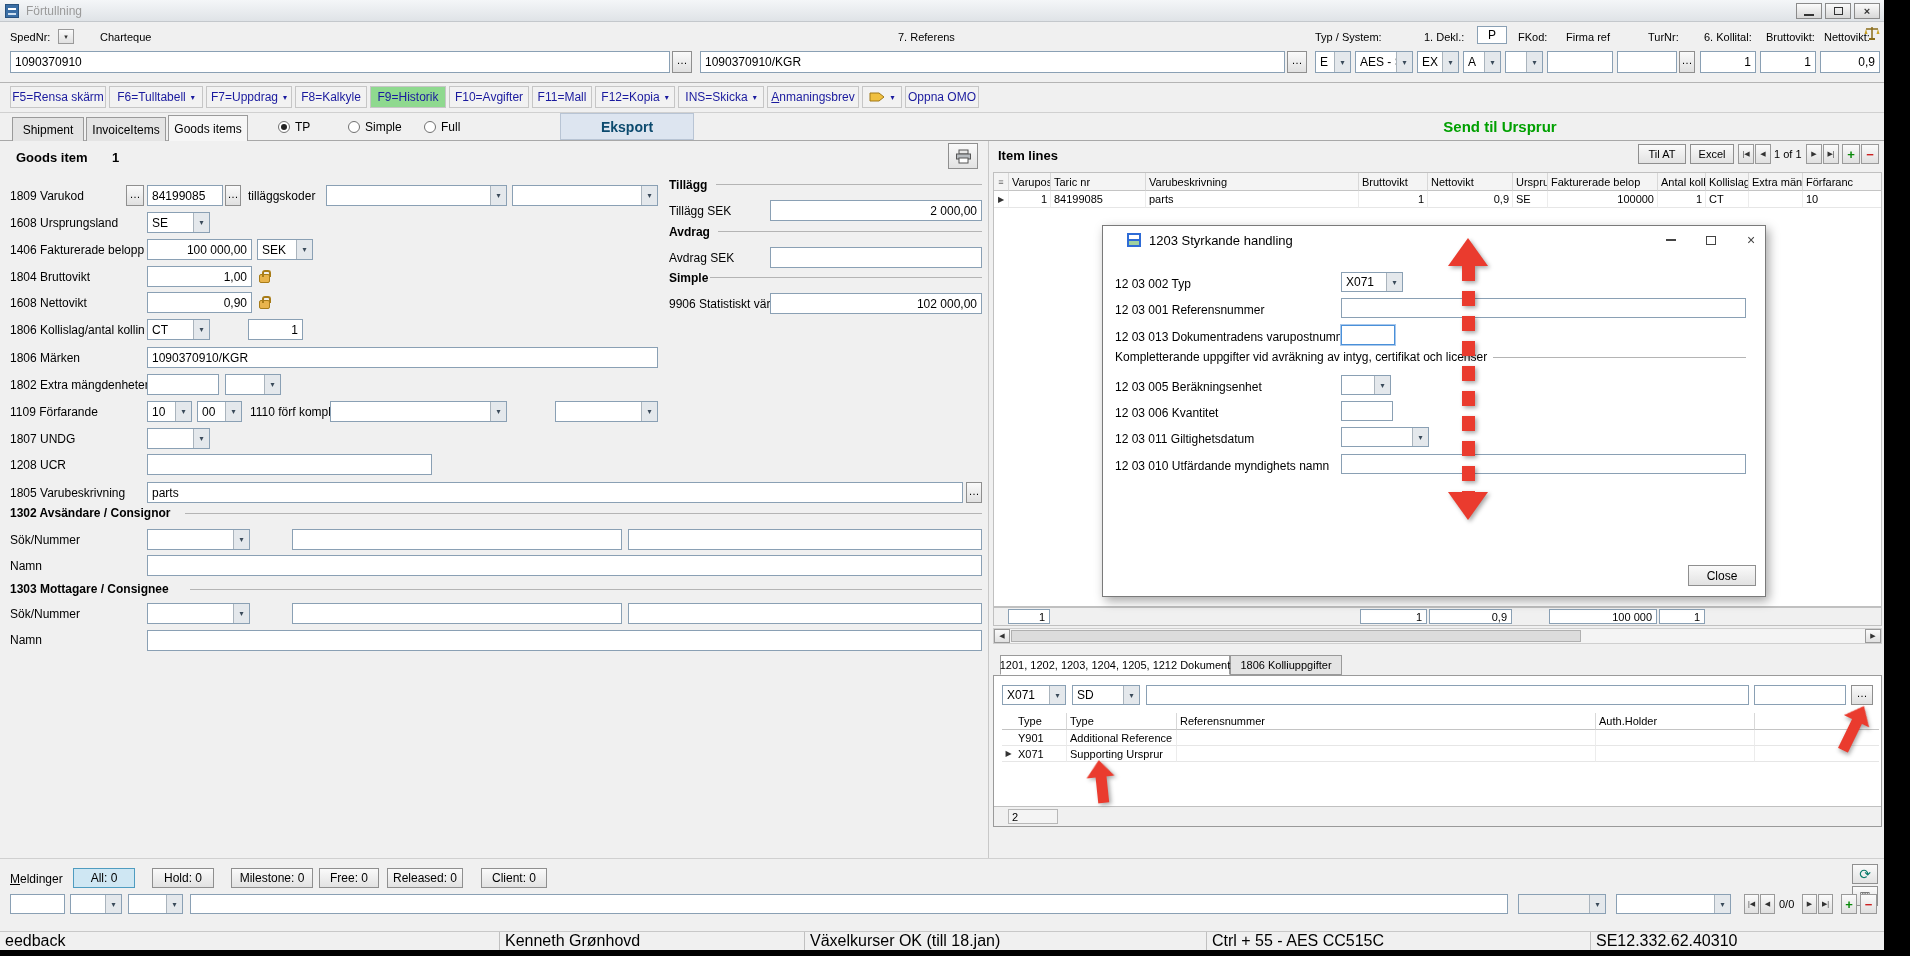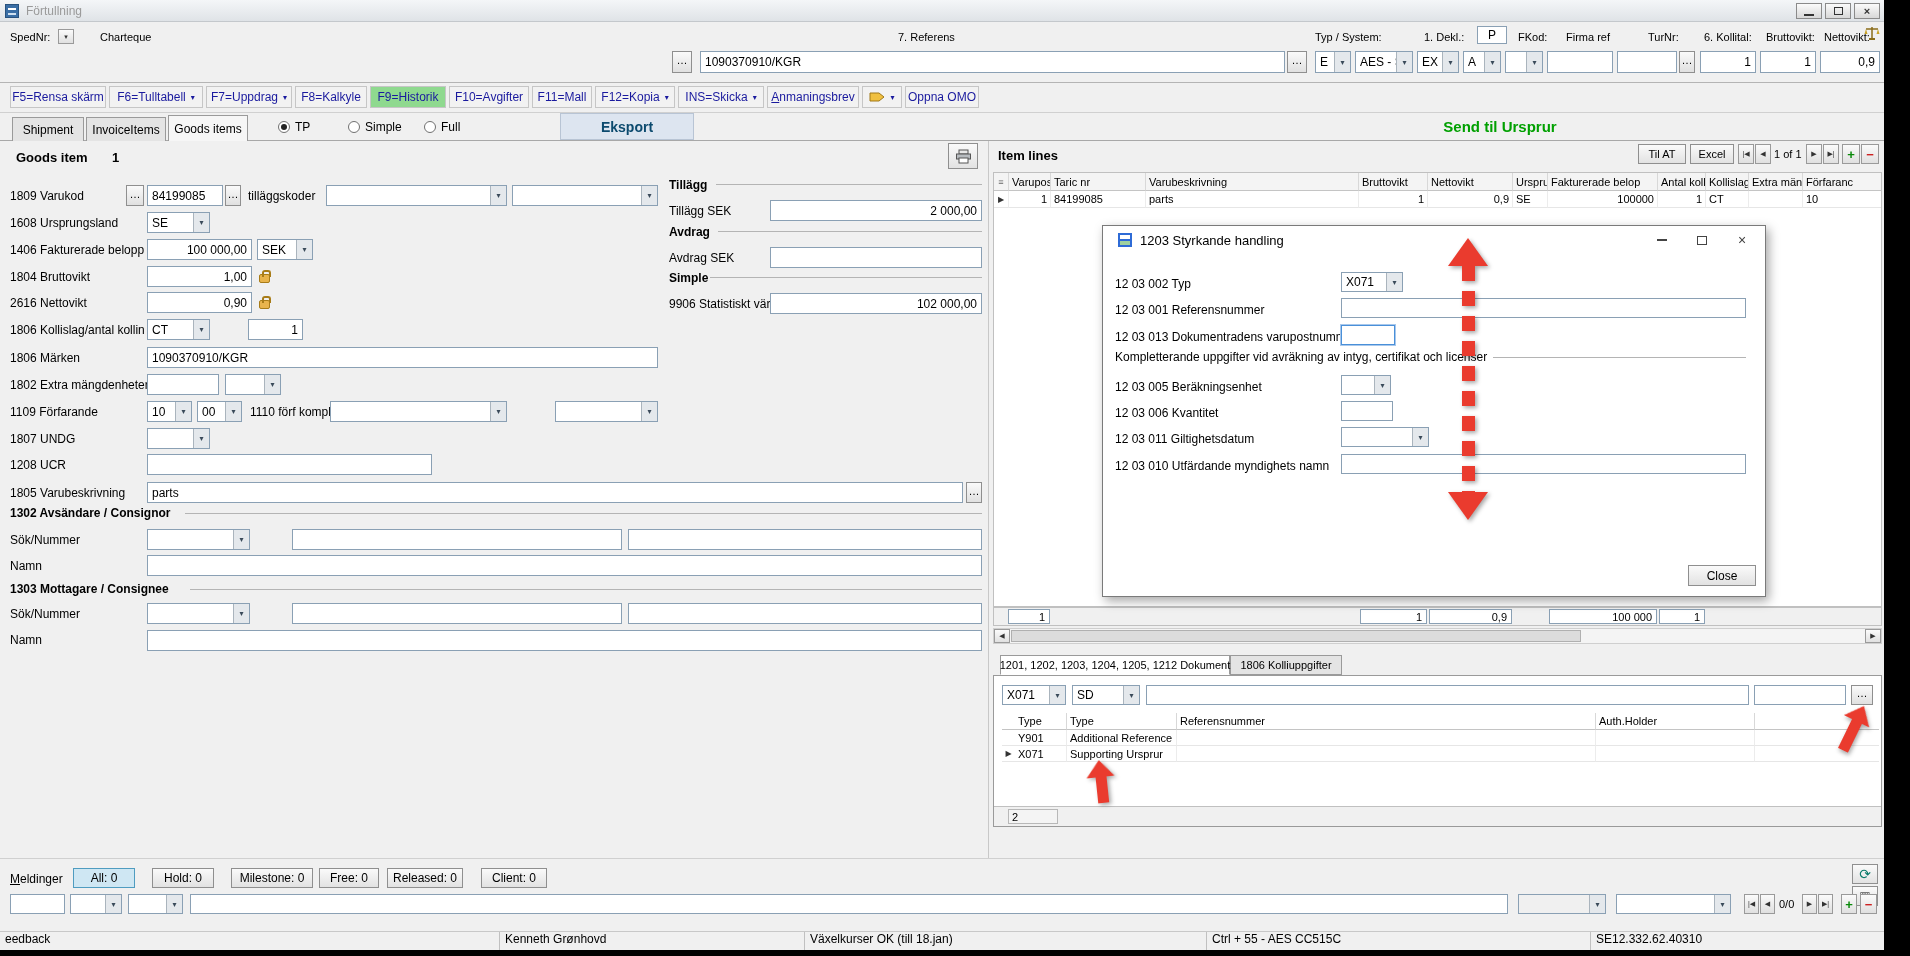--- a/index.html
+++ b/index.html
@@ -41,21 +41,21 @@
 .lock::before{content:"";position:absolute;top:-5px;left:2px;width:5px;height:5px;border:2px solid #a87c18;border-bottom:none;border-radius:3px 3px 0 0}
 .fl-u{display:block}
 .fl-u::first-letter{text-decoration:underline}
 .wbtn{position:absolute;width:26px;height:16px;background:linear-gradient(#fbfbfb,#d8d8d8);border:1px solid #8a8a8a;display:flex;align-items:center;justify-content:center}
 .focusfield{border:1px solid #4a90d9;outline:1px solid #a8c8ec}
 .tri-up{width:0;height:0;border-left:20px solid transparent;border-right:20px solid transparent;border-bottom:28px solid #ea3b2e}
 .tri-down{width:0;height:0;border-left:20px solid transparent;border-right:20px solid transparent;border-top:28px solid #ea3b2e}
 .dashes{width:13px;margin:0 auto;background:repeating-linear-gradient(to bottom,#ea3b2e 0 15px,transparent 15px 25px)}
 .sa-head{width:0;height:0;border-left:14px solid transparent;border-right:14px solid transparent;border-bottom:17px solid #ea3b2e}
 .sa-shaft{width:11px;background:#ea3b2e;margin:0 auto}
-.seg{height:100%;border-right:1px solid #c0c0c0;display:flex;align-items:flex-start;padding:0 5px;font-size:12px;white-space:nowrap;overflow:hidden}
+.seg{height:100%;border-right:1px solid #c0c0c0;display:flex;align-items:flex-start;padding:0 5px;font-size:16px;white-space:nowrap;overflow:hidden}
 </style>
 </head>
 <body>
 
 <div id="app">
 
   <div class="a" style="left:0;top:0;width:1884px;height:22px;background:linear-gradient(#f4f6f8,#dfe3e7);border-bottom:1px solid #c4c8cc">
     <div class="a" style="left:5px;top:4px;width:14px;height:14px;background:#3a6ea5;border:1px solid #28527e">
       <div style="margin:3px 2px;height:2px;background:#fff"></div>
         <div style="margin:2px 2px;height:2px;background:#cfe0f0"></div>
@@ -86,20 +86,23 @@
   <span class="lb lb11" style="left:1766px;top:31px">Bruttovikt:</span>
   <span class="lb lb11" style="left:1824px;top:31px">Nettovikt:</span>
   <svg class="a" style="left:1864px;top:26px" width="16" height="15" viewBox="0 0 16 15">
     <path d="M8 1v11" stroke="#8a6d1a" stroke-width="1.5"></path>
       <path d="M2 3h12" stroke="#8a6d1a" stroke-width="1.5"></path>
     <path d="M2 3L.5 8h3z" fill="#c9a227"></path>
       <path d="M14 3l-1.5 5h3z" fill="#c9a227"></path>
       <rect x="5" y="12" width="6" height="2" fill="#8a6d1a"></rect>
   </svg>
 
+  <div class="field" style="left:10px;top:51px;width:660px;height:22px">
+      <span>1090370910</span>
+    </div>
   <div class="ebtn" style="left:672px;top:51px;width:20px;height:22px"></div>
   <div class="field" style="left:700px;top:51px;width:585px;height:22px">
       <span>1090370910/KGR</span>
     </div>
   <div class="ebtn" style="left:1287px;top:51px;width:20px;height:22px"></div>
   <div class="combo" style="left:1315px;top:51px;width:36px;height:22px">
       <span>E</span>
     </div>
   <div class="combo" style="left:1355px;top:51px;width:58px;height:22px">
       <span>AES - S</span>
@@ -239,21 +242,21 @@
   <div class="combo" style="left:257px;top:239px;width:56px">
       <span>SEK</span>
     </div>
 
   <span class="lb" style="left:10px;top:270px">1804 Bruttovikt</span>
   <div class="field r" style="left:147px;top:266px;width:105px">
       <span>1,00</span>
     </div>
   <div class="lock" style="left:259px;top:274px"></div>
 
-  <span class="lb" style="left:10px;top:296px">2616 Nettovikt</span>
+  <span class="lb" style="left:10px;top:296px">1608 Nettovikt</span>
   <div class="field r" style="left:147px;top:292px;width:105px">
       <span>0,90</span>
     </div>
   <div class="lock" style="left:259px;top:300px"></div>
 
   <span class="lb" style="left:10px;top:323px">1806 Kollislag/antal kollin</span>
   <div class="combo" style="left:147px;top:319px;width:63px">
       <span>CT</span>
     </div>
   <div class="field r" style="left:248px;top:319px;width:55px">
@@ -526,21 +529,21 @@
       <div class="ccell" style="flex:1;border-right:none"></div>
     </div>
     <div class="a" style="left:0;bottom:0;width:887px;height:20px;background:#f0f0f0;border-top:1px solid #c0c0c0">
       <div class="a" style="left:14px;top:2px;width:50px;height:15px;background:#f4f4f4;border:1px solid #b8b8b8;font-size:11px;display:flex;align-items:center;padding:0 3px">
           <span>2</span>
         </div>
     </div>
   </div>
 
   <div class="a" style="left:1102px;top:225px;width:664px;height:372px;background:#fff;border:1px solid #7a7a7a;box-shadow:3px 4px 10px rgba(0,0,0,.35);z-index:50">
-    <div class="a" style="left:7px;top:0;width:572px;height:28px;background:#fff">
+    <div class="a" style="left:16px;top:0;width:572px;height:28px;background:#fff">
       <svg class="a" style="left:8px;top:7px" width="14" height="14" viewBox="0 0 14 14">
           <rect width="14" height="14" fill="#2e6bd6"></rect>
           <rect x="2" y="2" width="10" height="4" fill="#fff"></rect>
           <rect x="2" y="8" width="10" height="4" fill="#9fd19f"></rect>
         </svg>
       <span class="lb" style="left:30px;top:7px;font-size:13px">1203 Styrkande handling</span>
       <div class="a" style="left:540px;top:4px;width:24px;height:20px;display:flex;align-items:center;justify-content:center">
           <div style="width:10px;height:2px;background:#444"></div>
         </div>
       <div class="a" style="left:580px;top:4px;width:24px;height:20px;display:flex;align-items:center;justify-content:center">

